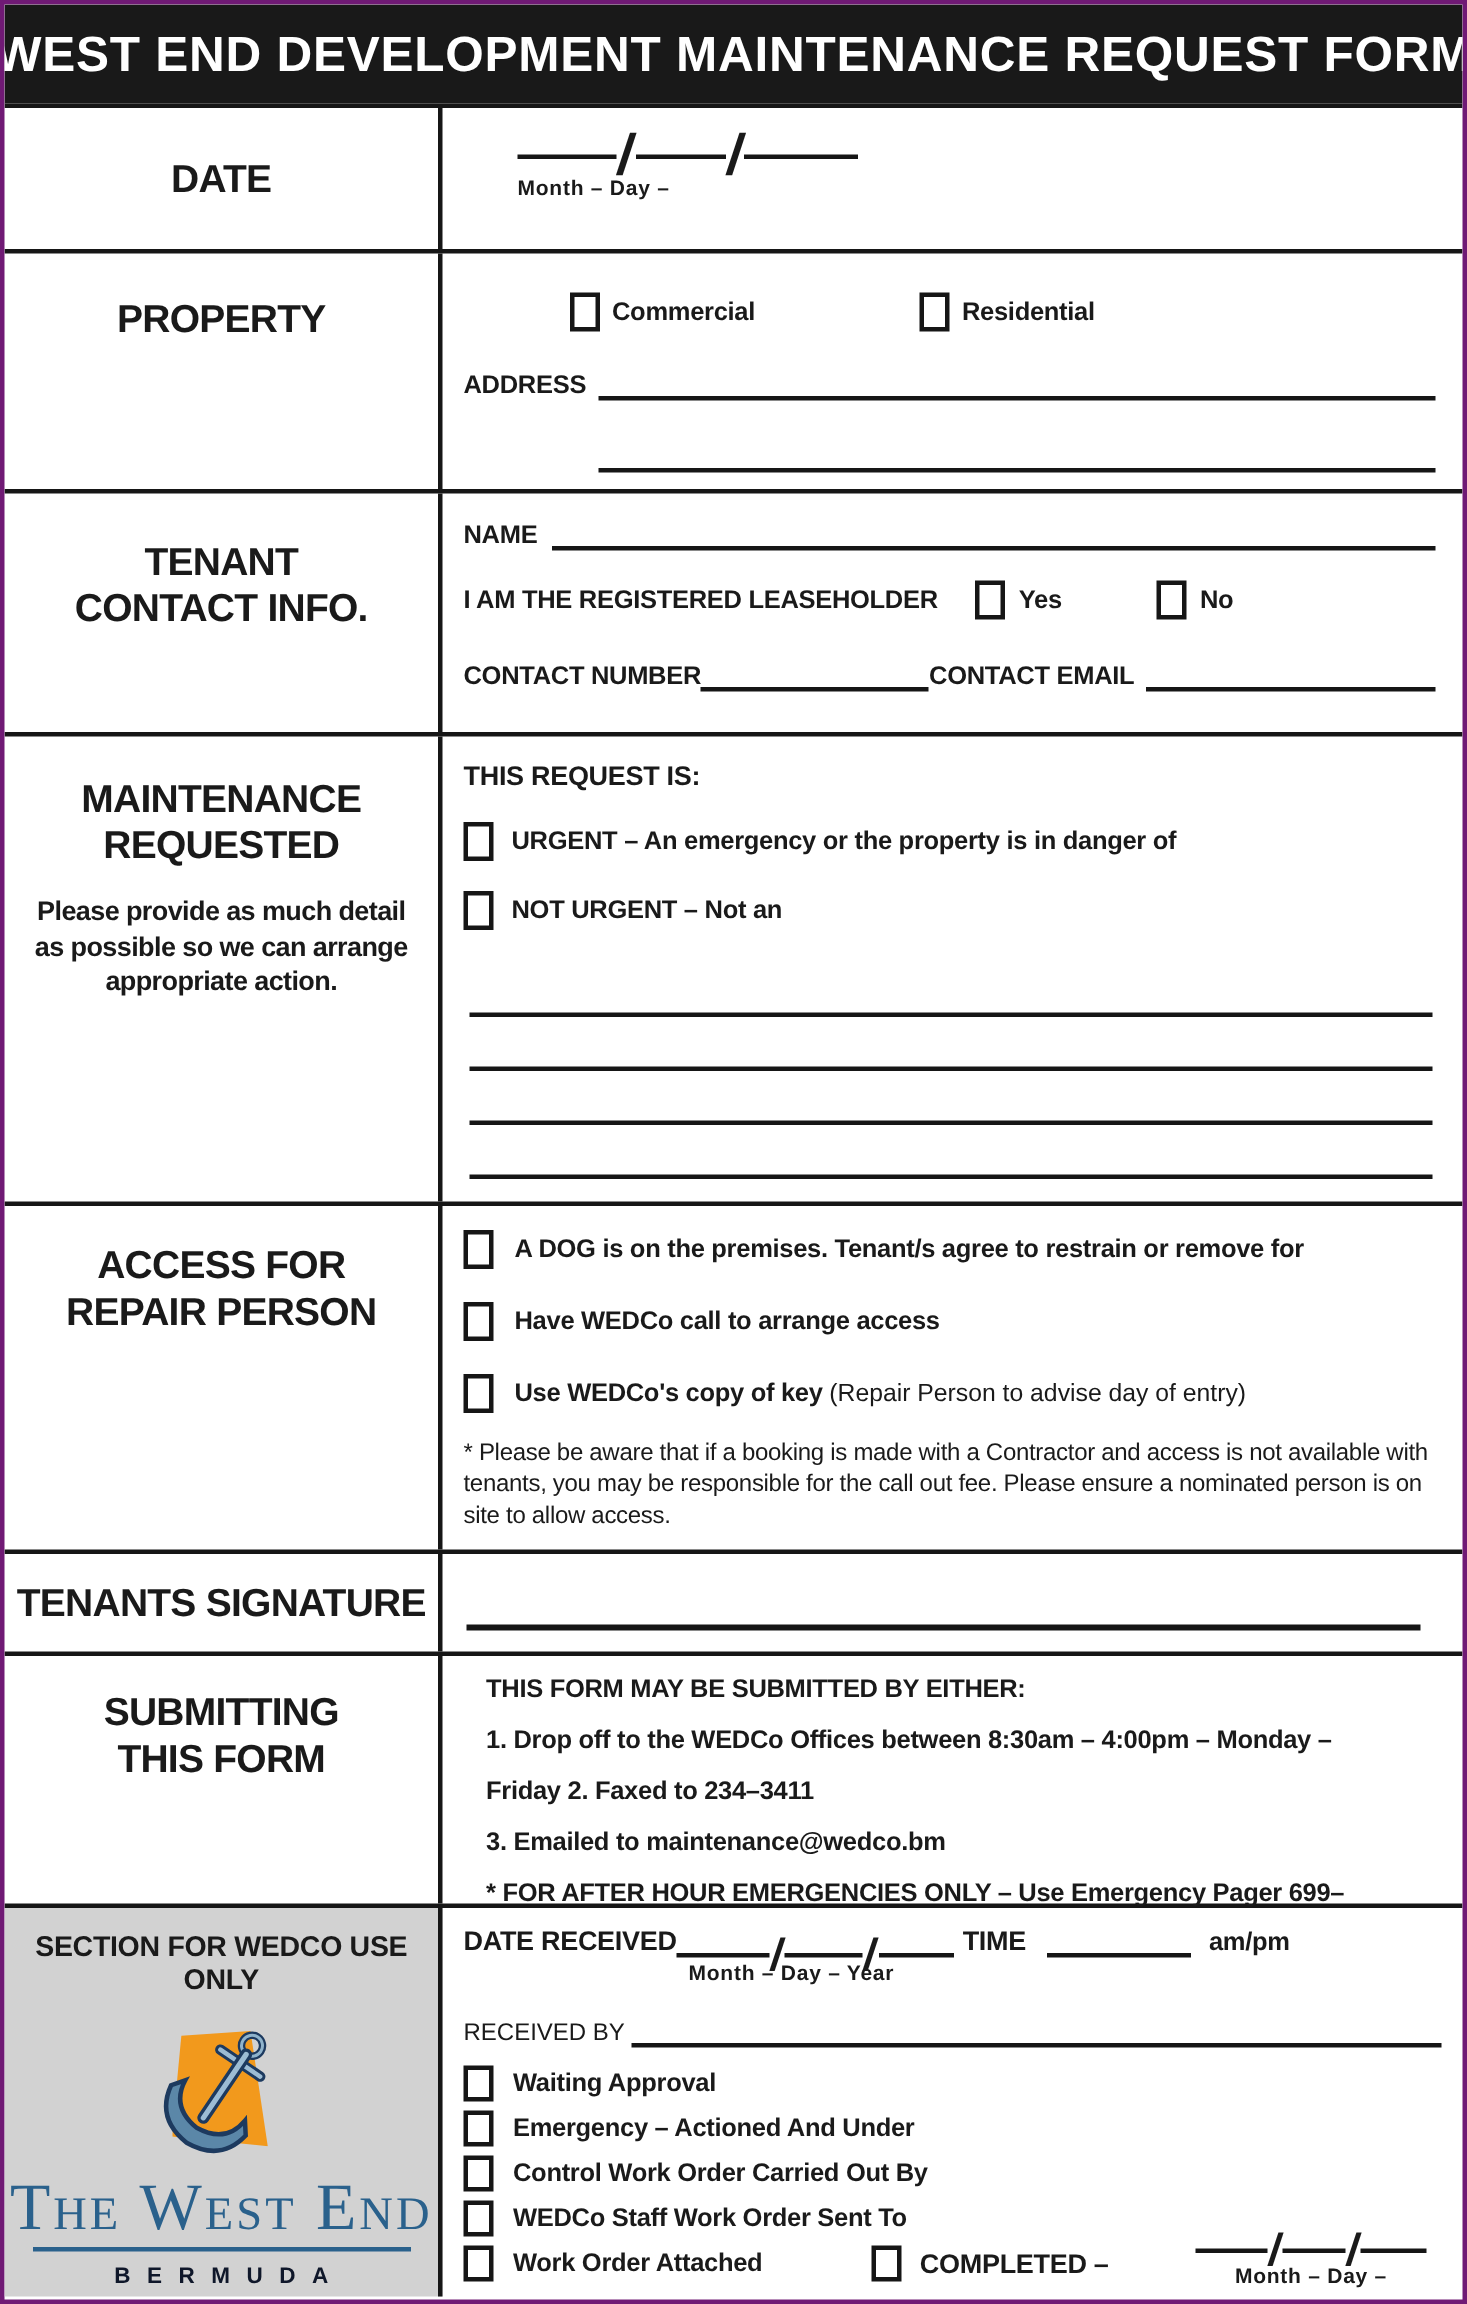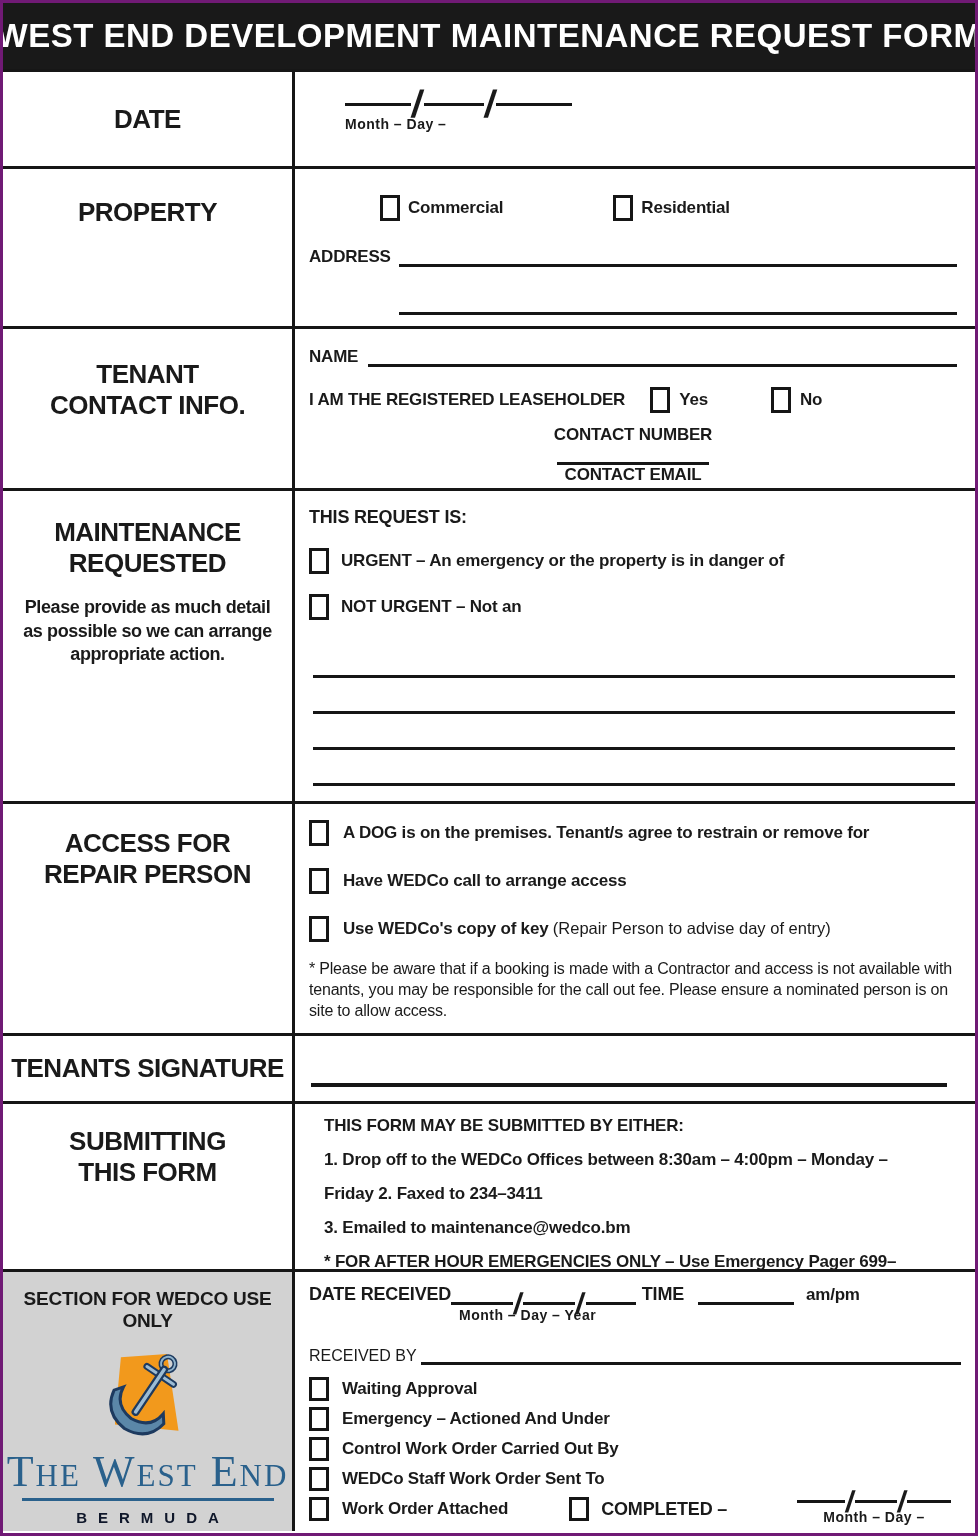--- a/index.html
+++ b/index.html
@@ -44,21 +44,21 @@
   .addr { display:flex; align-items:flex-start; padding:0 18px 0 14px; margin-top:26px; }
   .addr .u { flex:1; margin-left:8px; }
   .addr2 { margin:28px 18px 0 104px; }
   .addr2 .u { width:100%; }
   .r-ten { height:162px; }
   .r-ten .lcell { padding-top:30px; }
   .r-ten .rcell { padding:18px 18px 0 14px; }
   .namerow { display:flex; align-items:flex-end; }
   .namerow .u { flex:1; margin-left:10px; }
   .leaserow { display:flex; align-items:center; margin-top:20px; gap:9px; }
-  .controw { display:flex; align-items:center; margin-top:12px;flex-direction:column; }
+  .controw { display:flex; align-items:flex-end; margin-top:28px; }
   .r-maint { height:313px; }
   .r-maint .lcell { padding:26px 10px 0; }
   .r-maint .desc { font-size:18px; font-weight:bold; letter-spacing:-0.4px; margin-top:18px; line-height:1.3; }
   .r-maint .rcell { padding:16px 16px 0 14px; }
   .urg { display:flex; align-items:center; gap:12px; margin-top:20px; }
   .blank { border-bottom:3px solid #161616; height:36px; margin:0 4px; }
   .blank.first { margin-top:22px; }
   .r-acc { height:232px; }
   .r-acc .lcell { padding-top:24px; }
   .r-acc .rcell { padding:16px 16px 0 14px; }
@@ -76,21 +76,21 @@
   .wedhead { font-size:19px; font-weight:bold; letter-spacing:-0.2px;text-align:center; }
   .r-wed .rcell { padding:12px 14px 0; }
   .drrow { display:flex; align-items:flex-end; }
   .drrow .lbl { font-size:18px; font-weight:bold; letter-spacing:-0.2px; }
   .mdy { margin:2px 0 0 150px; }
   .rbrow { display:flex; align-items:flex-end; margin-top:22px; }
   .rbrow .u { flex:1; margin-left:4px; }
   .wlist { margin-top:12px; display:flex; flex-direction:column; gap:6px; }
   .wlist .cb { width:20px; height:24px; }
   .witem { display:flex; align-items:center; gap:13px; position:relative; }
-  .comp { display:flex; align-items:center; gap:12px; margin-left:48px; }
+  .comp { display:flex; align-items:center; gap:12px; margin-left:60px; }
   .minidate { position:absolute; right:2px; bottom:-4px; width:170px; text-align:center; }
   .minidate .dlines .u { height:14px; }
   
   .logo { margin-top:14px; display:flex; flex-direction:column; align-items:center; width:100%; }
   .logo-art { position:relative; width:110px; height:96px; }
   .logo-orange { position:absolute; left:22px; top:8px; width:64px; height:80px;
     background:#f2991c; clip-path:polygon(10% 4%, 82% 0%, 100% 96%, 0% 88%); }
   .logo-anchor { position:absolute; left:10px; top:-4px; }
   .logo-name { font-family:"Liberation Serif", serif; font-variant:small-caps;
     font-size:44px; color:#2a618c; letter-spacing:2px; line-height:1; margin-top:8px; white-space:nowrap; }

